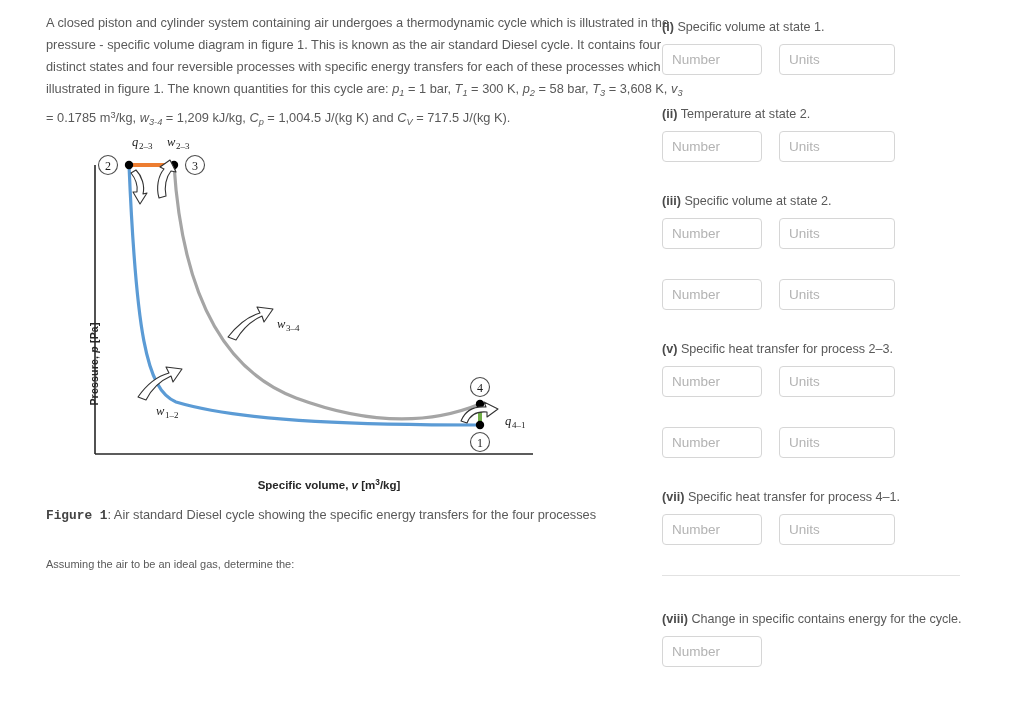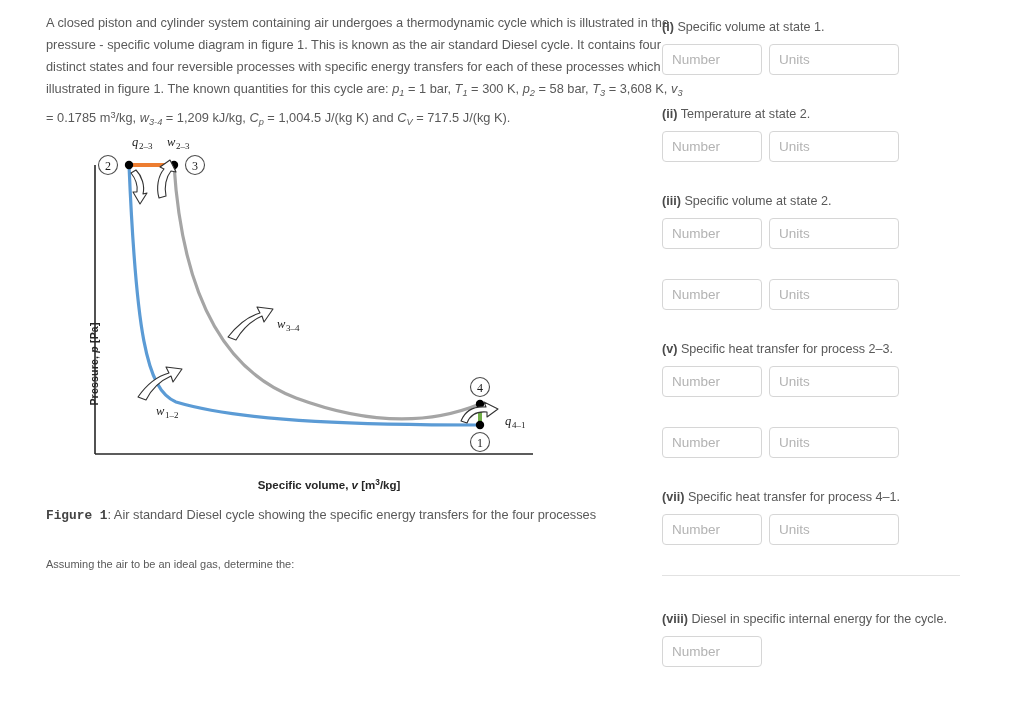--- a/index.html
+++ b/index.html
@@ -90,35 +90,35 @@
   }
   .q-block { margin-bottom: 30px; }
   .q-block:last-child { margin-bottom: 0; }
   .q-label {
     font-size: 12.6px;
     color: #595959;
     margin-bottom: 8px;
     line-height: 18px;
   }
   .q-label b { color: #4a4a4a; font-weight: bold; }
-  .q-inputs { display: flex; gap: 7px; }
+  .q-inputs { display: flex; gap: 17px; }
   .ans-input {
     height: 31px;
     border: 1px solid #d6d6d6;
     border-radius: 4px;
     background: #fff;
     font-size: 13.5px;
     font-family: "Liberation Sans", sans-serif;
     color: #333;
     padding: 0 9px;
     outline: none;
   }
   .ans-input::placeholder { color: #b3b3b3; }
   .ans-number { width: 100px; }
-  .ans-units  { width: 130px; }
+  .ans-units  { width: 116px; }
   .ans-number-wide { width: 100px; }
 
   .divider {
     border: none;
     border-top: 1px solid #e2e2e2;
     margin: 8px 0 34px 0;
     width: 298px;
   }
 </style>
 </head>
@@ -267,20 +267,20 @@
       <div class="q-label"><b>(vii)</b><span> Specific heat transfer for process 4–1.</span></div>
       <div class="q-inputs">
         <input class="ans-input ans-number" type="text" placeholder="Number" style="">
         <input class="ans-input ans-units" type="text" placeholder="Units" style="">
       </div>
     </div>
 
     <hr class="divider">
 
     <div class="q-block">
-      <div class="q-label"><b>(viii)</b><span> Diesel in specific internal energy for the cycle.</span></div>
+      <div class="q-label"><b>(viii)</b><span> Change in specific contains energy for the cycle.</span></div>
       <div class="q-inputs">
         <input class="ans-input ans-number-wide" type="text" placeholder="Number" style="">
       </div>
     </div>
 
   </div>
 </div>
 
 </body></html>

